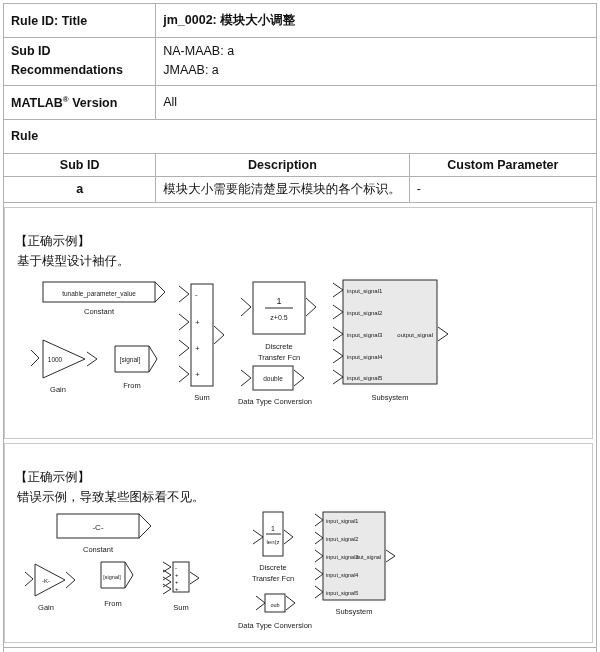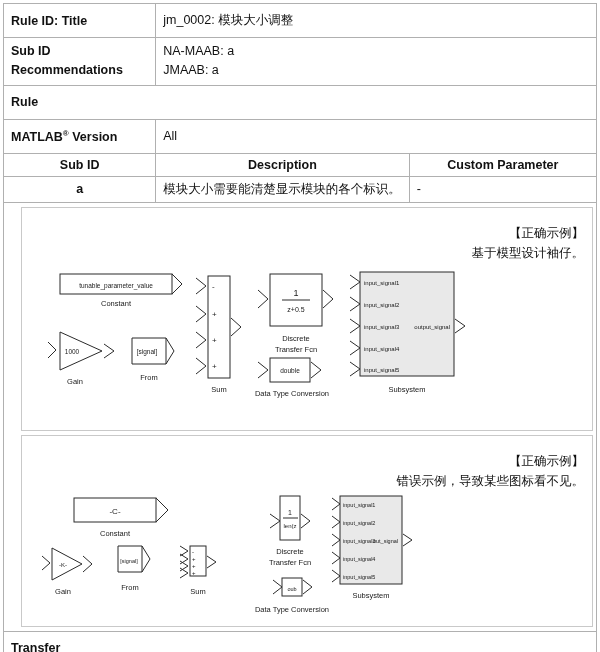--- a/index.html
+++ b/index.html
@@ -42,38 +42,37 @@
     color: #1a1a1a;
   }
   td.hdr-ctr {
     background: #fbd5b2;
     font-weight: bold;
     text-align: center;
     color: #1a1a1a;
   }
   td.ctr { text-align: center; font-weight: bold; }
   .title-cell {
-    font-weight: normal;
+    font-weight: bold;
     font-size: 13.5px;
   }
   .sup { font-size: 8px; vertical-align: super; }
   .two-line { line-height: 1.55; }
   .rowtall { height: 25px; }
 
   
   .examples-cell {
     padding: 0 !important;
   }
   .example-box {
     border: 1px solid #c9c9c9;
-    margin: 4px 3px 4px 17px;
-    padding: 16px 8px 4px 8px;
+    margin: 4px 3px 4px 0;
+    padding: 24px 8px 4px 8px;
     background: #fff;
     position: relative;
-    text-align: right;
   }
   .ex-label {
     font-size: 12.5px;
     color: #111;
     margin: 1px 0 3px 2px;
   }
   .ex-sub {
     font-size: 12.5px;
     color: #111;
     margin: 0 0 4px 4px;
@@ -118,26 +117,26 @@
           <div>Sub ID</div>
           <div>Recommendations</div>
         </td>
         <td class="two-line" colspan="2">
           <div>NA-MAAB: a</div>
           <div>JMAAB: a</div>
         </td>
       </tr>
 
       <tr>
-        <td class="hdr rowtall" colspan="3">Rule</td>
-      </tr>
-
-      <tr>
         <td class="hdr rowtall"><span>MATLAB</span><span class="sup">®</span><span> Version</span></td>
         <td class="rowtall" colspan="2">All</td>
+      </tr>
+
+      <tr>
+        <td class="hdr rowtall" colspan="3">Rule</td>
       </tr>
 
       <tr>
         <td class="hdr-ctr" style="width:62px">Sub ID</td>
         <td class="hdr-ctr">Description</td>
         <td class="hdr-ctr">Custom Parameter</td>
       </tr>
 
       <tr>
         <td class="ctr">a</td>

